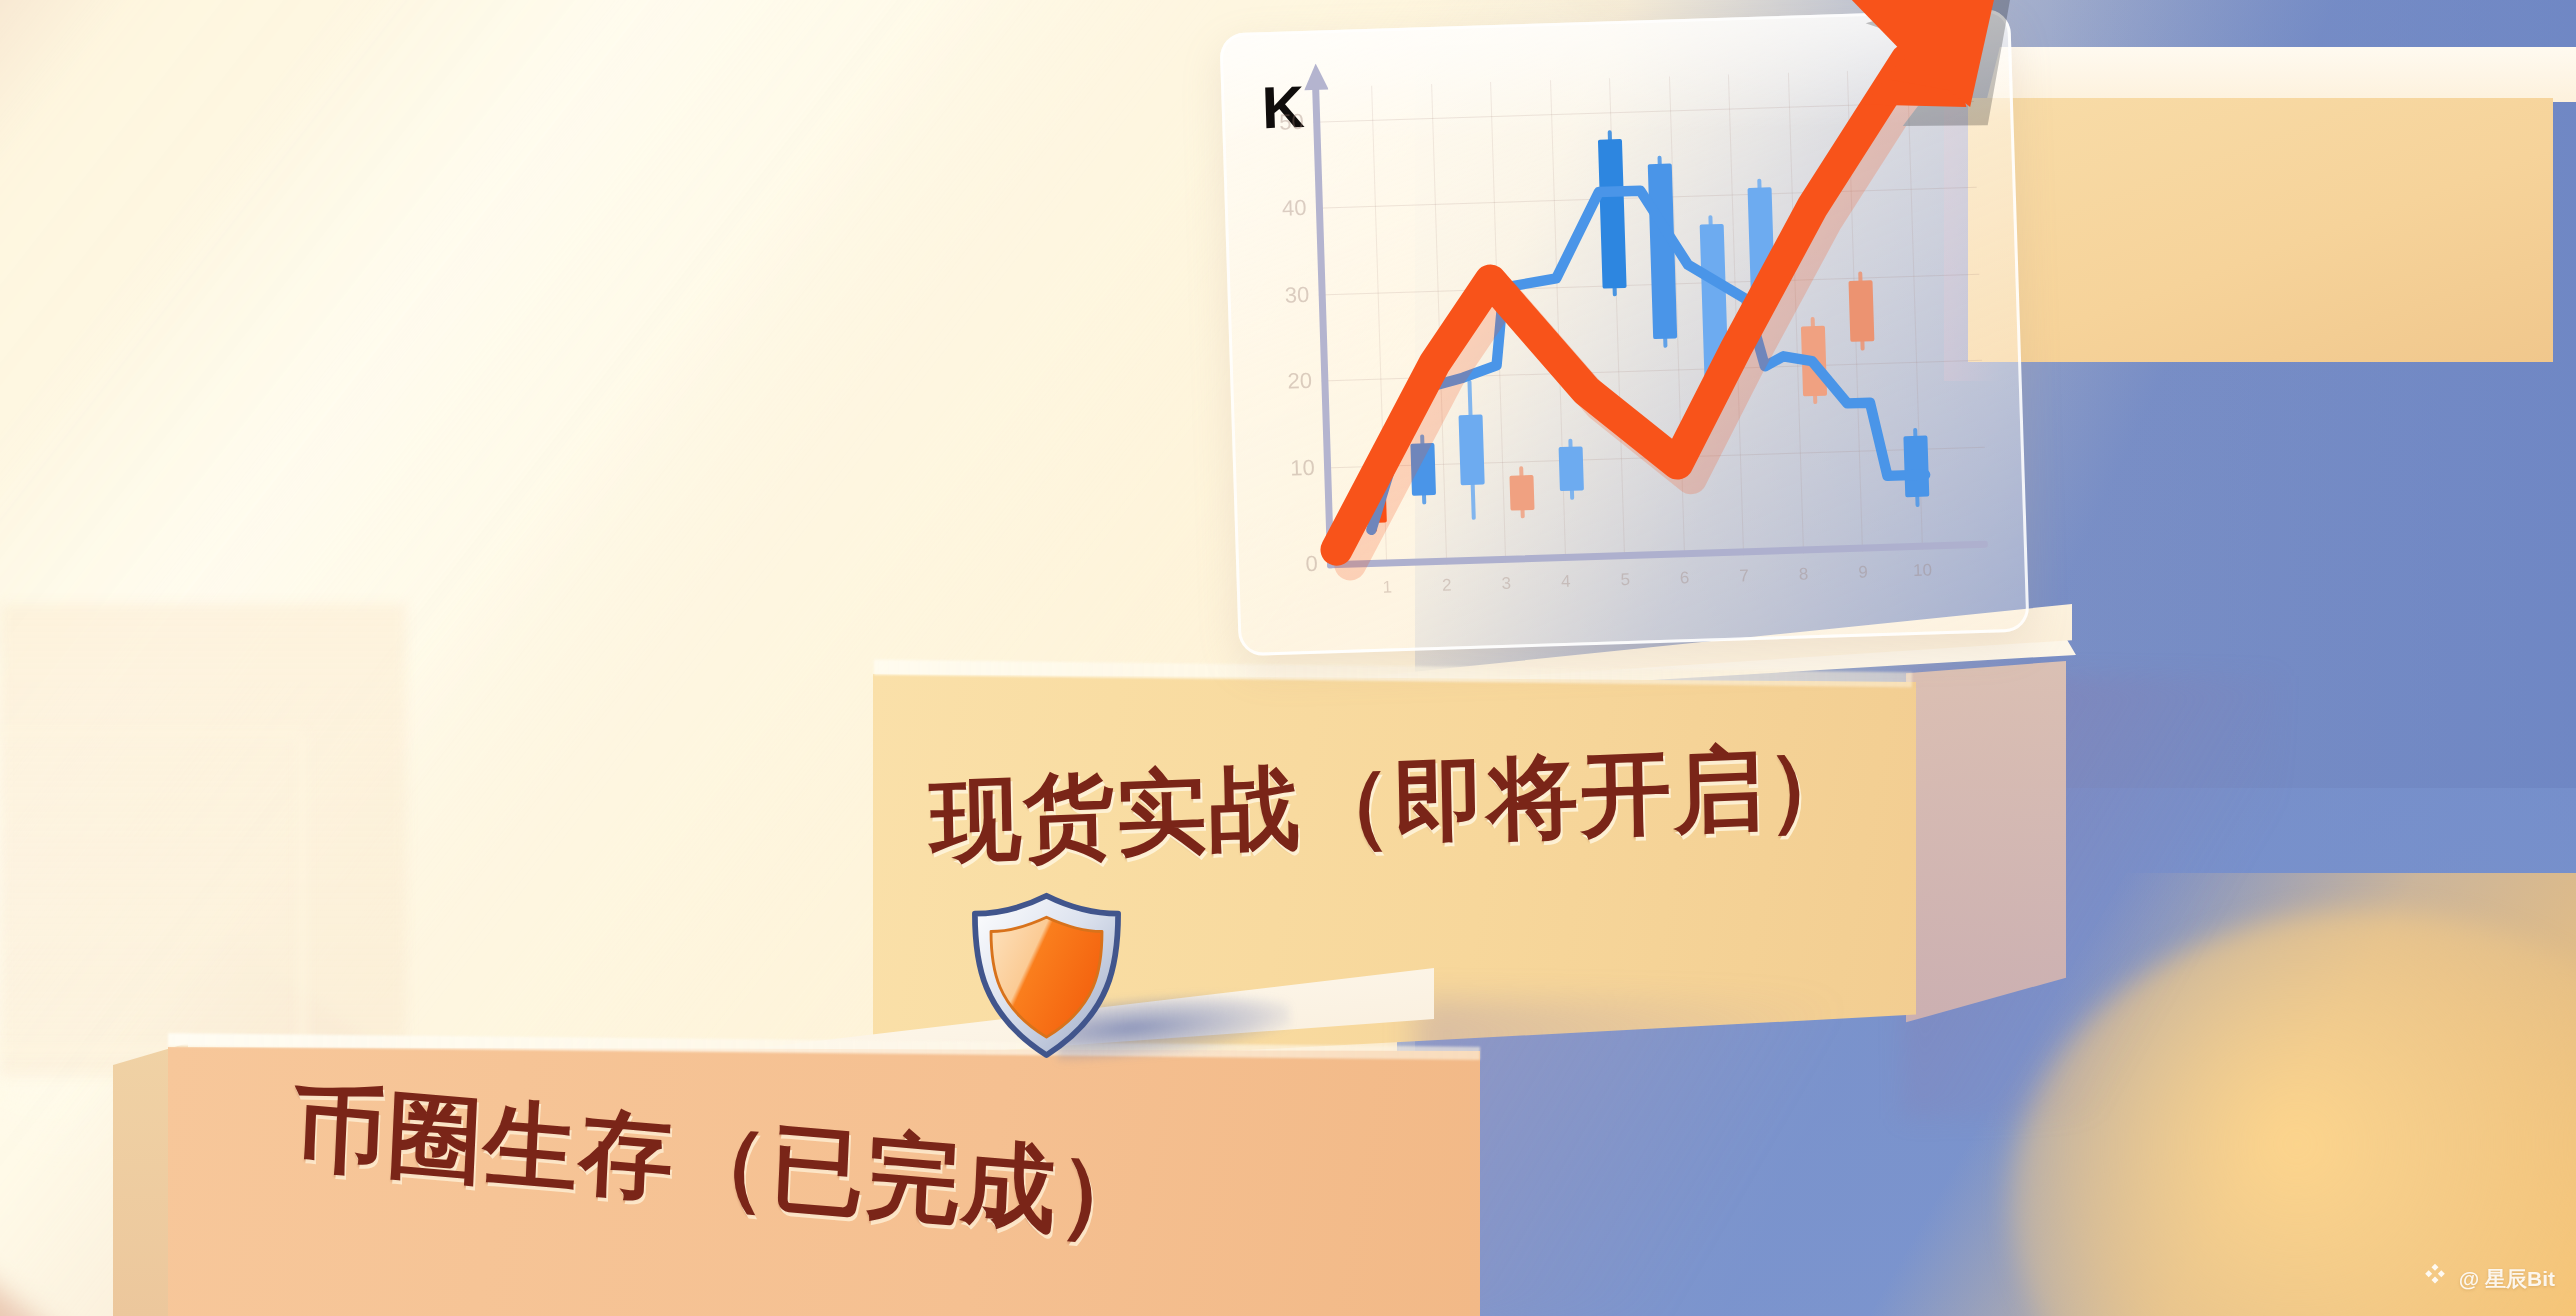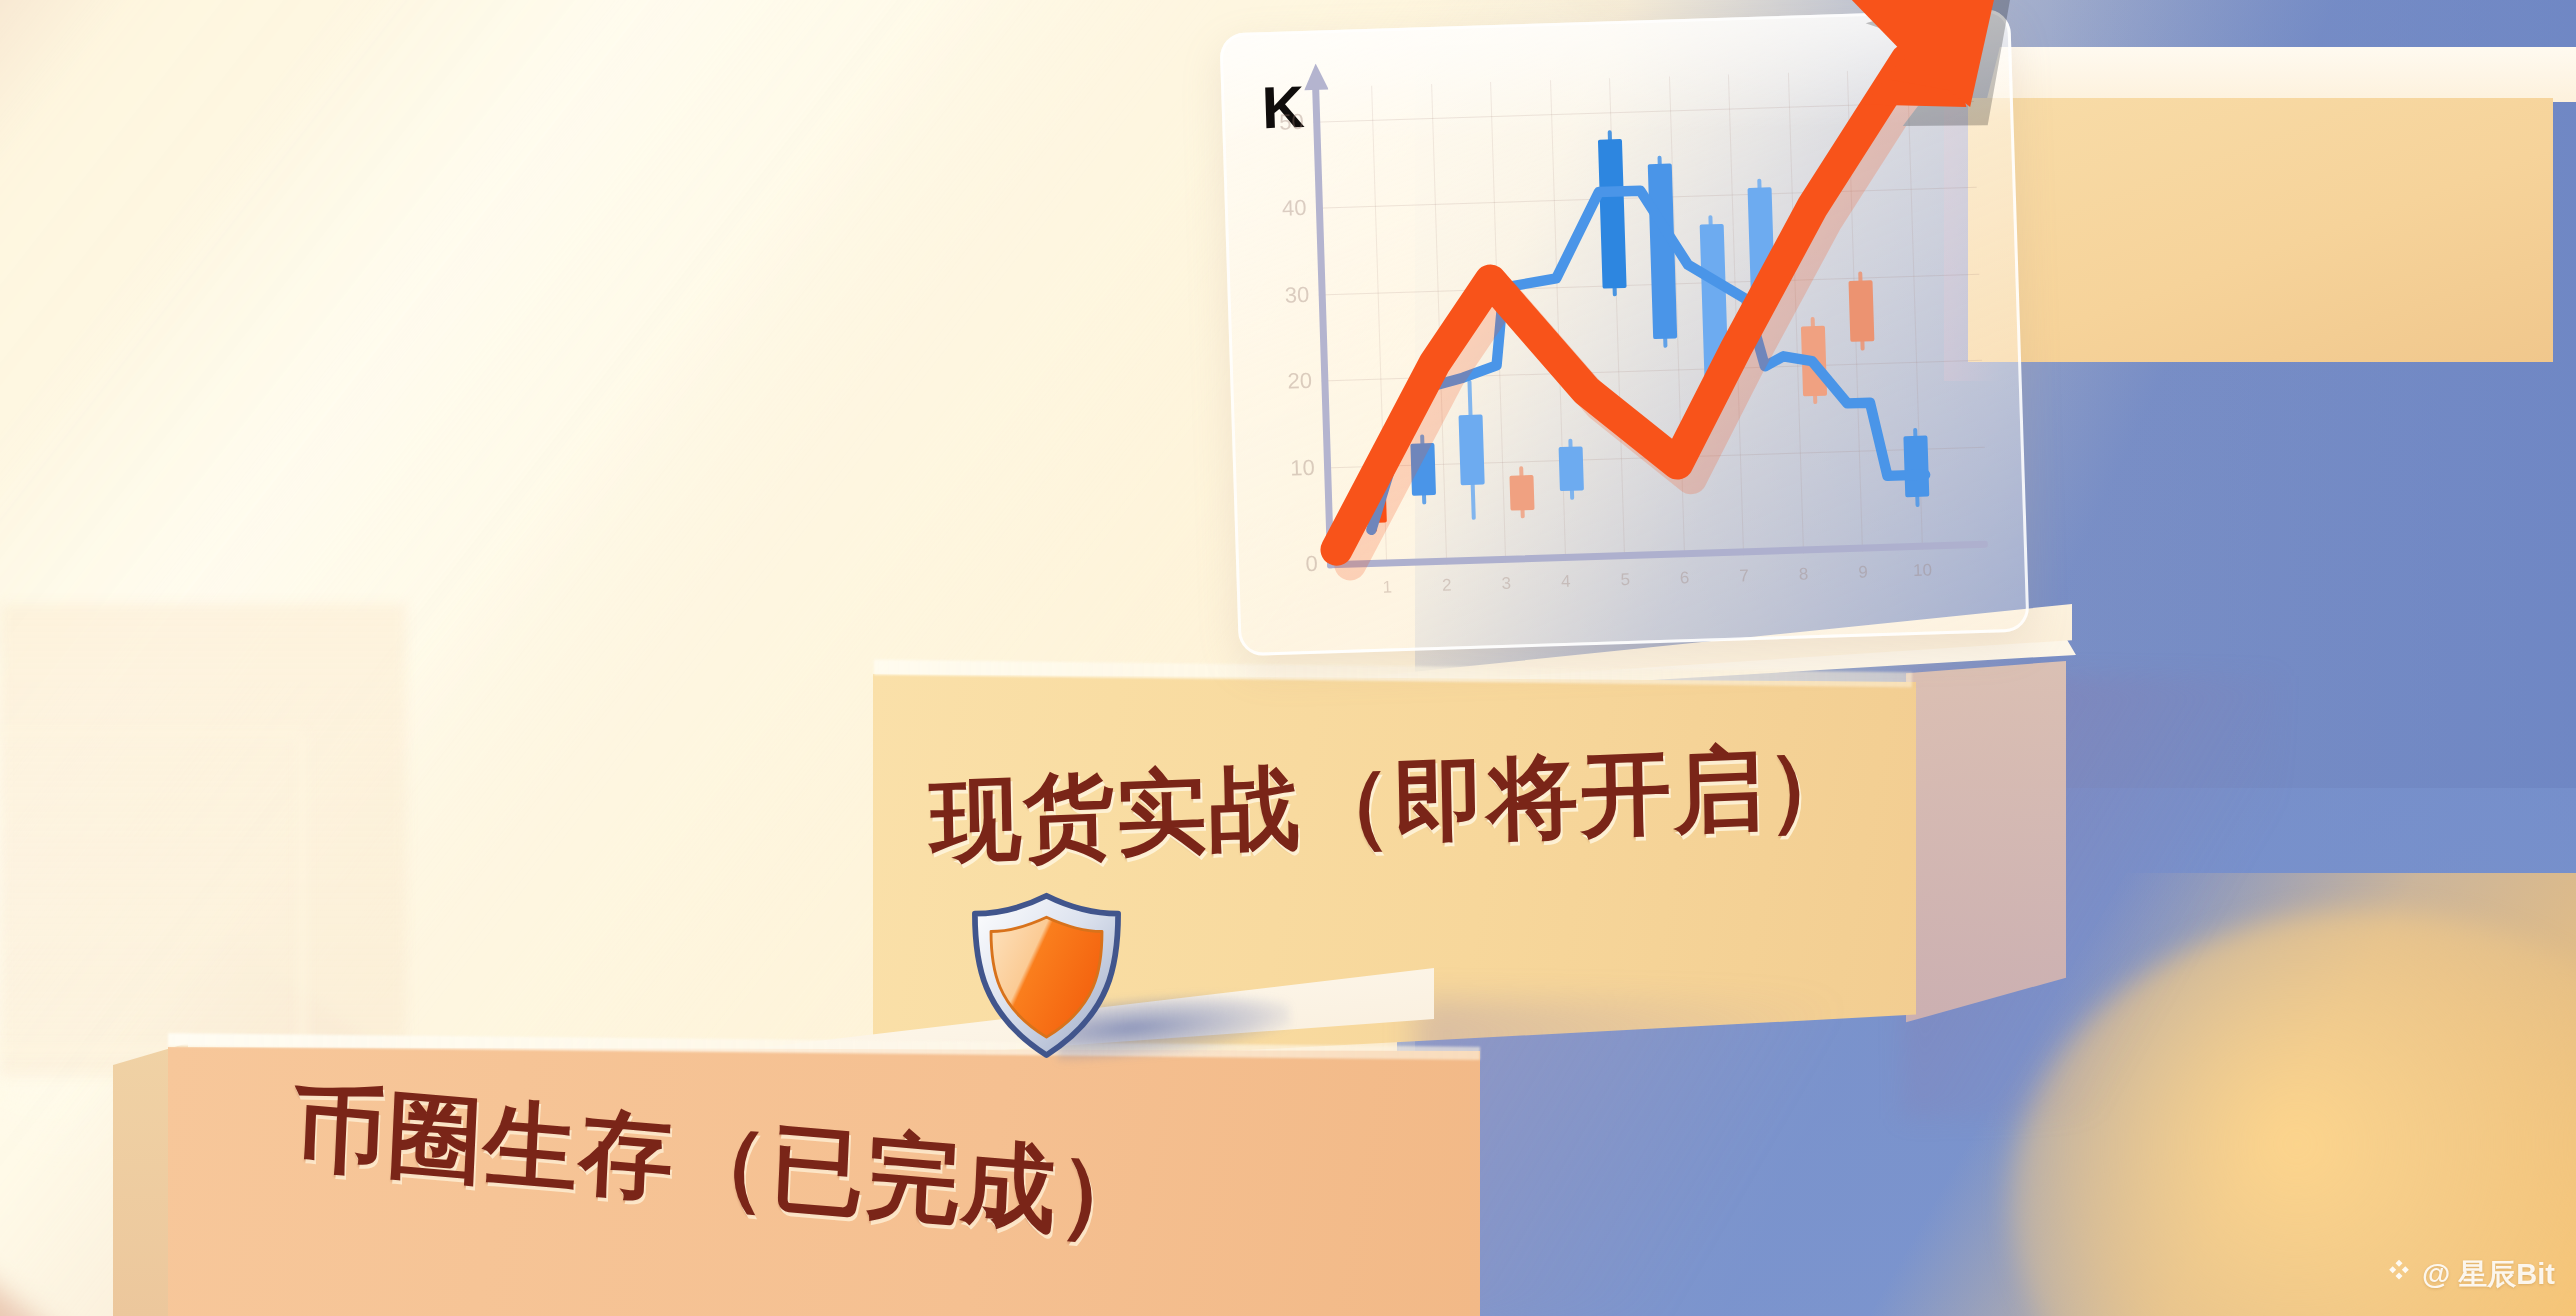--- a/index.html
+++ b/index.html
@@ -234,21 +234,21 @@
     background:#b4b4cf;border-radius:2.8px;
   }
   .candle{position:absolute;border-radius:1.9px;}
   .wick{position:absolute;width:3.8px;border-radius:1.9px;}
 
   
   .watermark{
     position:absolute;right:21px;bottom:21px;
     display:flex;align-items:center;gap:9.4px;
     color:rgba(255,255,255,.88);
-    font-size:29px;font-weight:600;
+    font-size:21px;font-weight:600;
     text-shadow:0 0.9px 2.8px rgba(160,110,40,.30);
   }
 </style>
 </head>
 <body>
 
 <div id="scene">
 
   <div class="bg-base"></div>
   <div class="shadow-wedge"></div>

